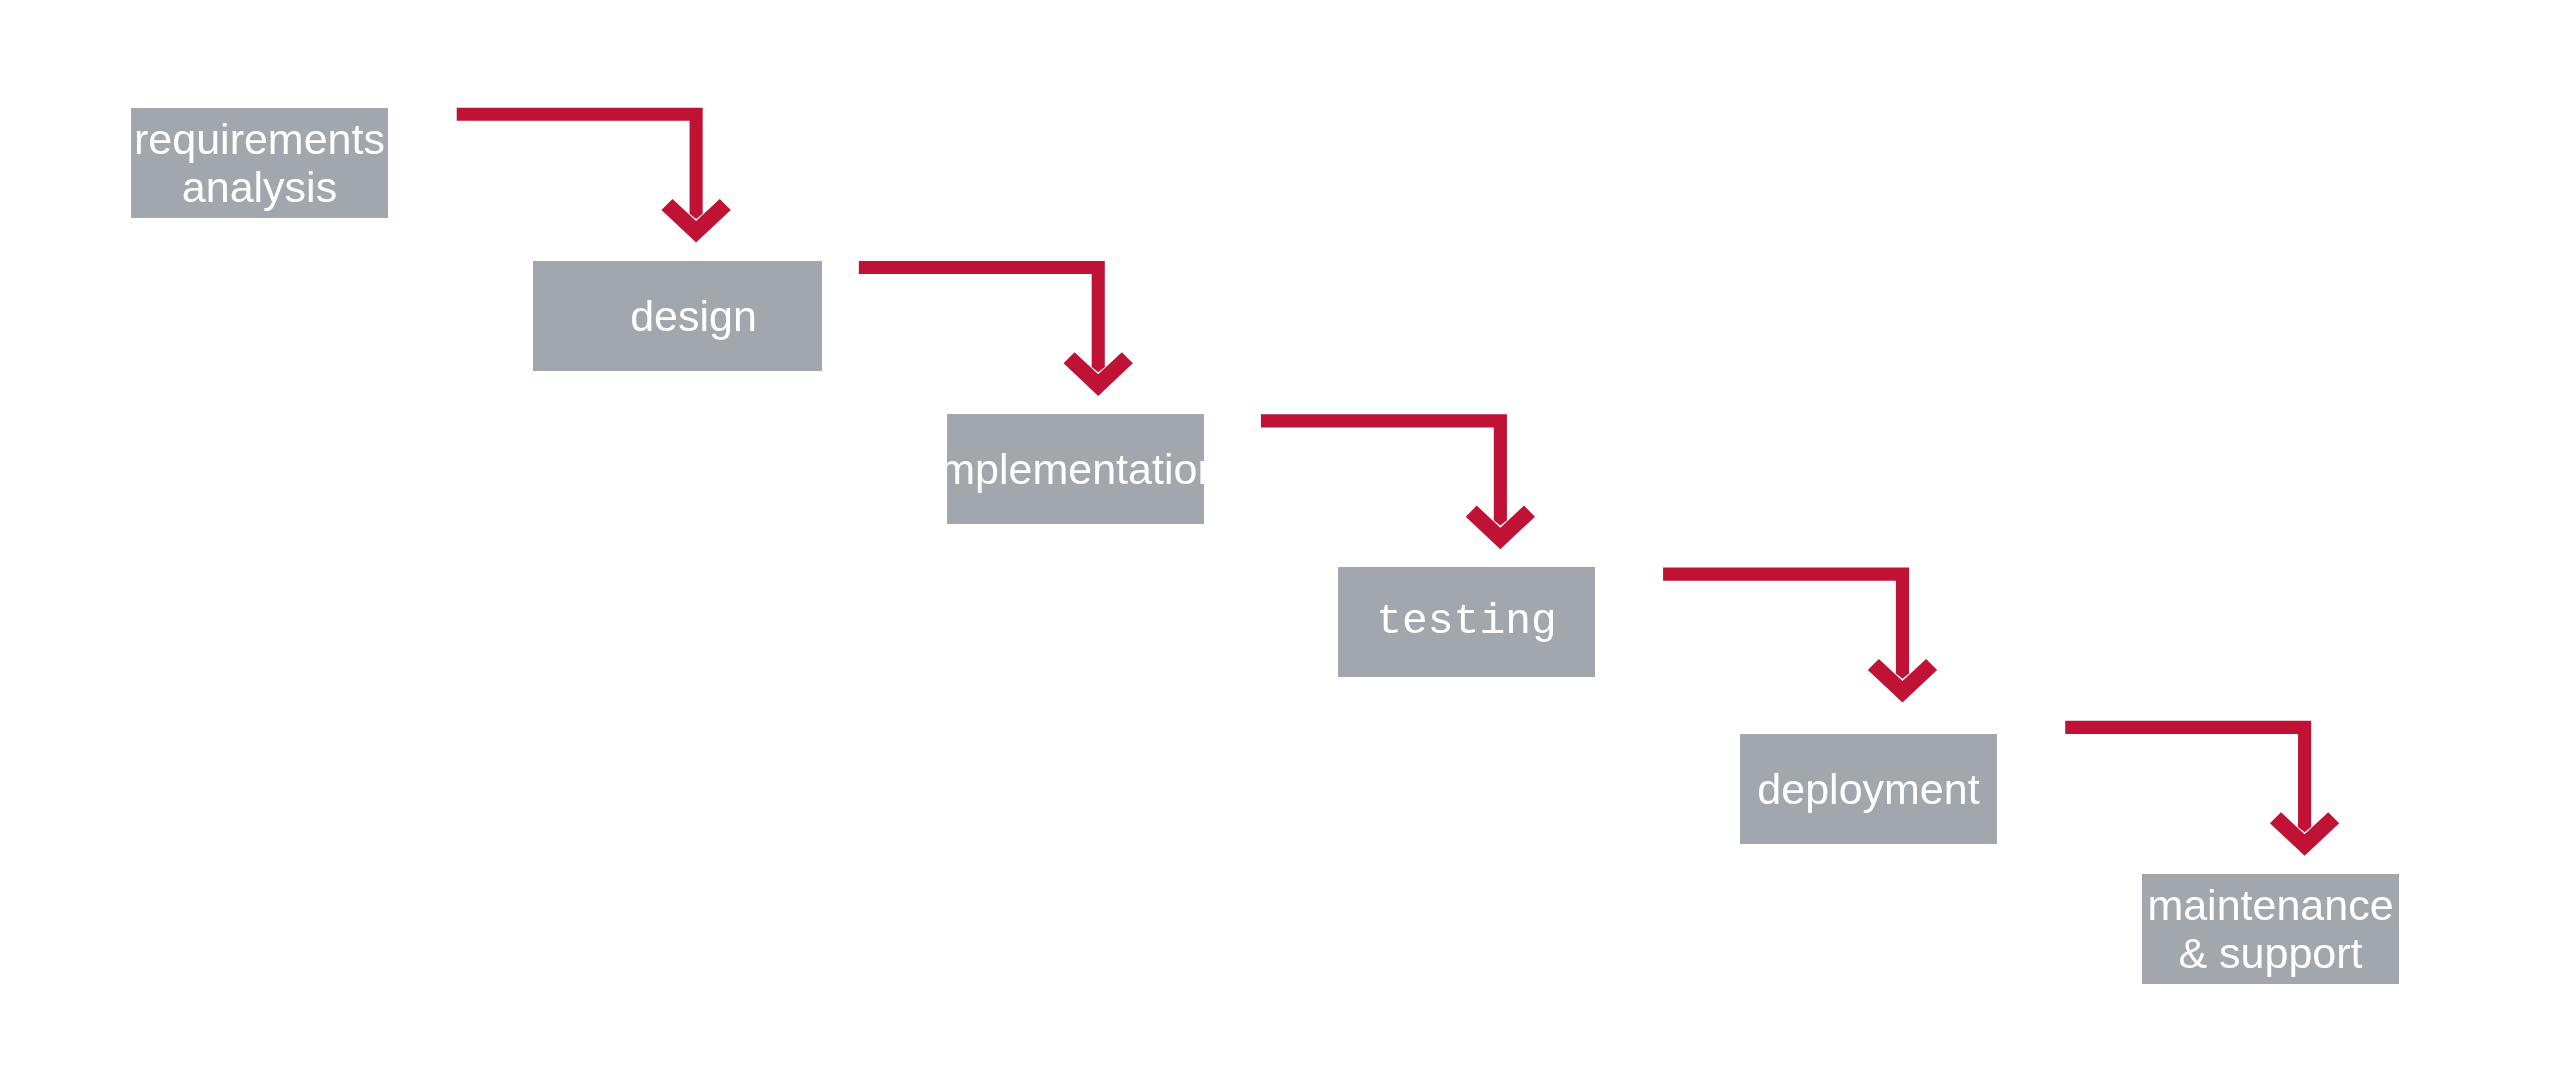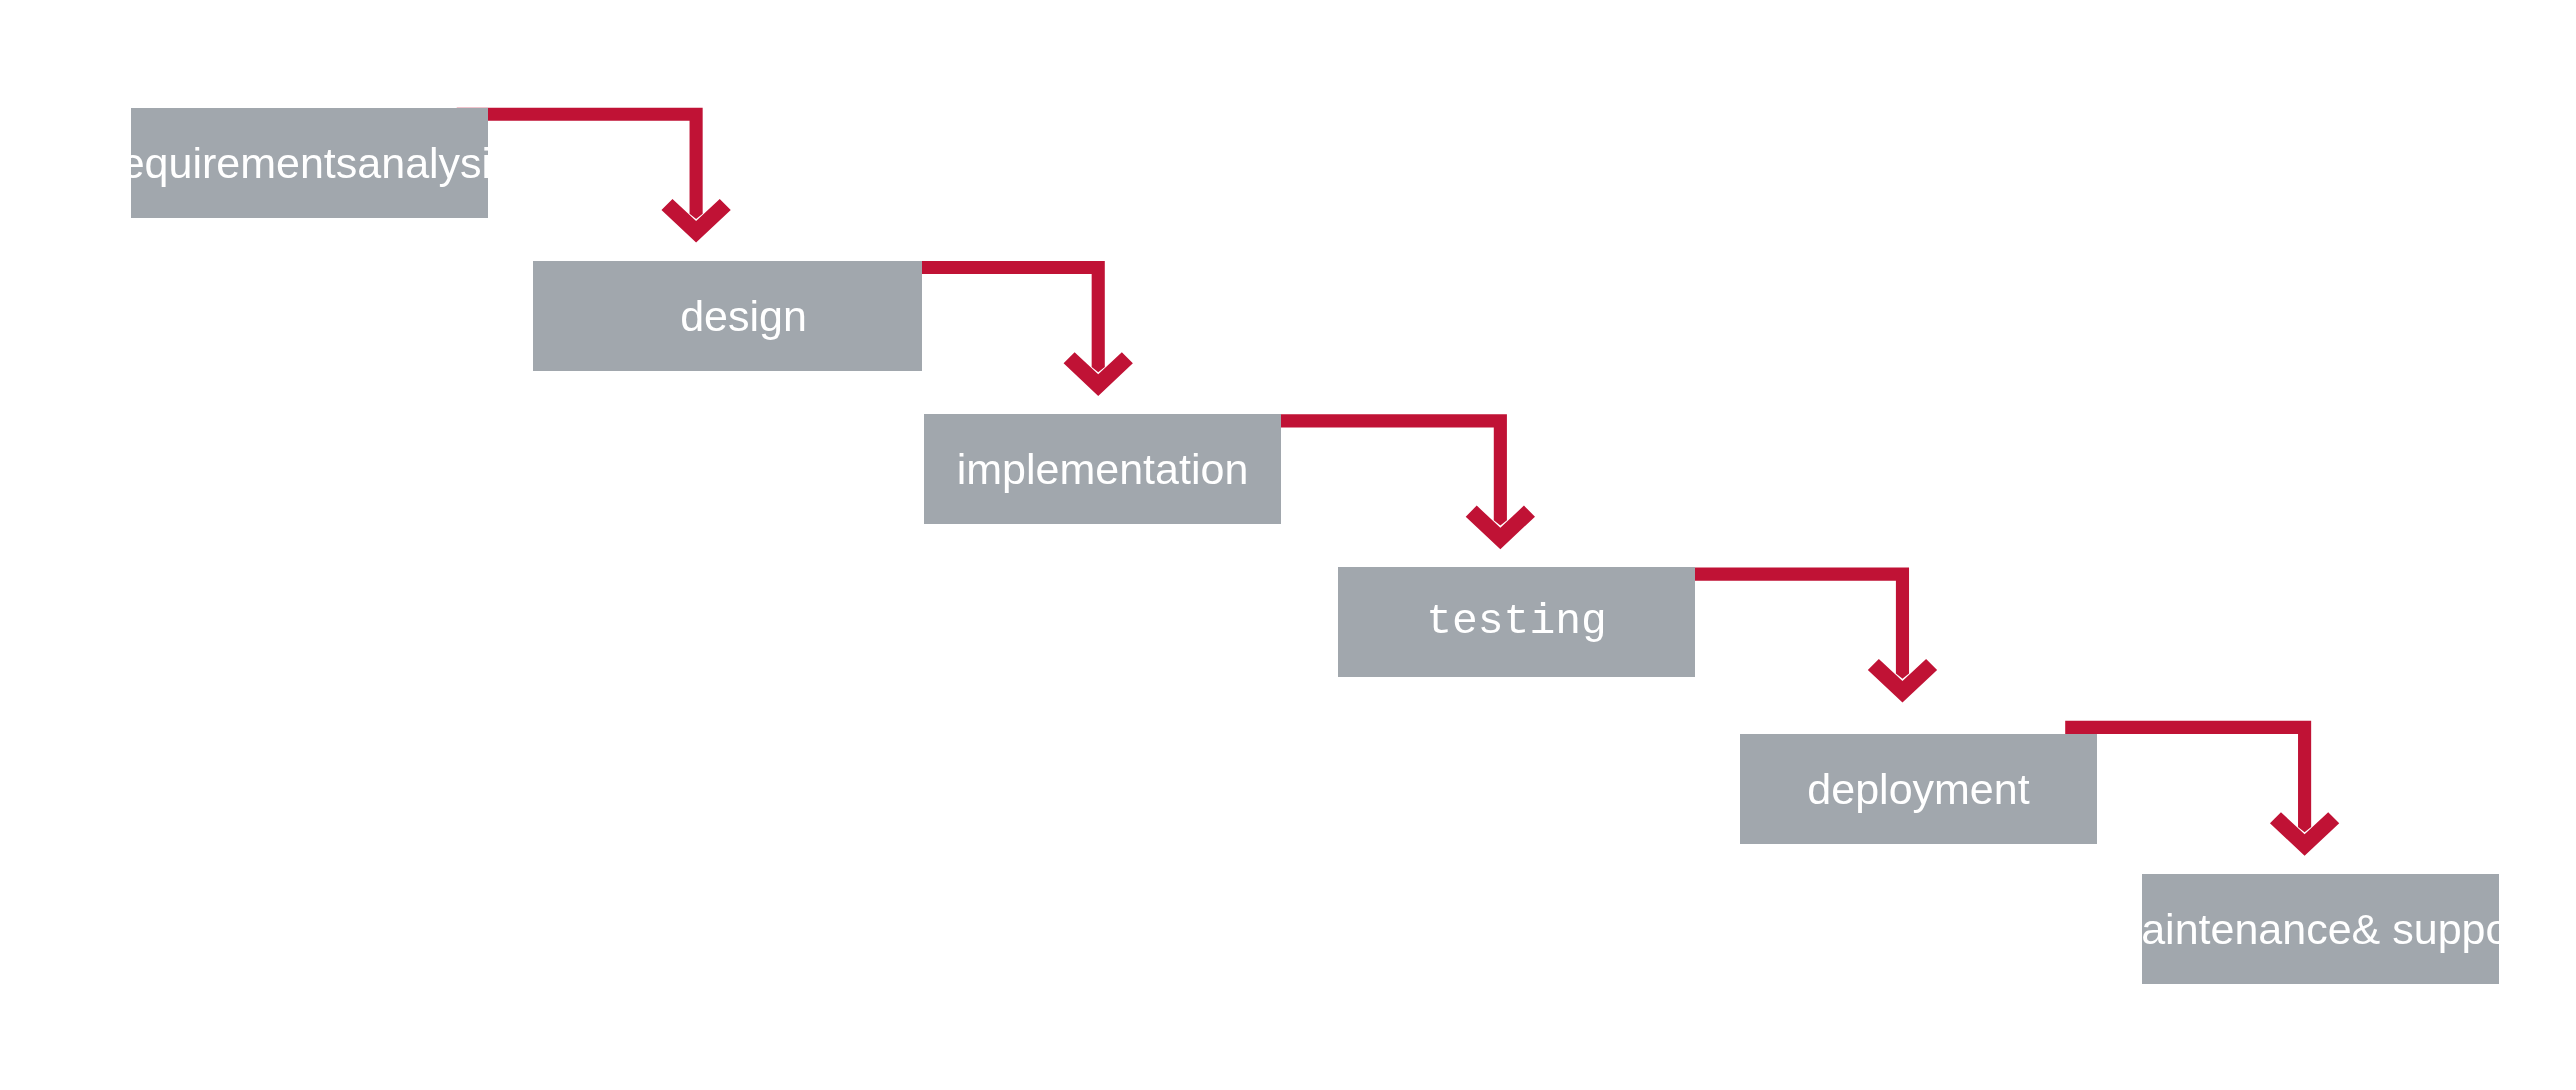--- a/index.html
+++ b/index.html
@@ -23,26 +23,26 @@
   .arrow-layer {
     position: absolute;
     left: 0;
     top: 0;
     width: 2576px;
     height: 1091px;
     display: block;
   }
   .stage-box {
     position: absolute;
-    width: 357px;
+    width: 257px;
     height: 110px;
     background: var(--box-fill, #a1a7ad);
     color: var(--label-color, #ffffff);
     display: flex;
-    flex-direction: row;
+    flex-direction: column;
     align-items: center;
     justify-content: center;
     font-size: 43px;
     line-height: 48px;
     font-weight: 400;
     letter-spacing: 0;
     user-select: none;
   }
   .stage-label-line {
     display: block;
@@ -76,21 +76,21 @@
       </g>
     </svg>
   <div id="stage-layer">
       <div class="stage-box" style="left: 131px; top: 108px;">
         <span class="stage-label-line">requirements</span>
         <span class="stage-label-line">analysis</span>
       </div>
       <div class="stage-box" style="left: 533px; top: 261px; padding-left: 32px;">
         <span class="stage-label-line">design</span>
       </div>
-      <div class="stage-box" style="left: 924px; top: 414px;">
+      <div class="stage-box" style="left: 947px; top: 414px;">
         <span class="stage-label-line">implementation</span>
       </div>
       <div class="stage-box" style="left: 1338px; top: 567px; font-family: Liberation Mono, monospace;">
         <span class="stage-label-line">testing</span>
       </div>
       <div class="stage-box" style="left: 1740px; top: 734px;">
         <span class="stage-label-line">deployment</span>
       </div>
       <div class="stage-box" style="left: 2142px; top: 874px;">
         <span class="stage-label-line">maintenance</span>

